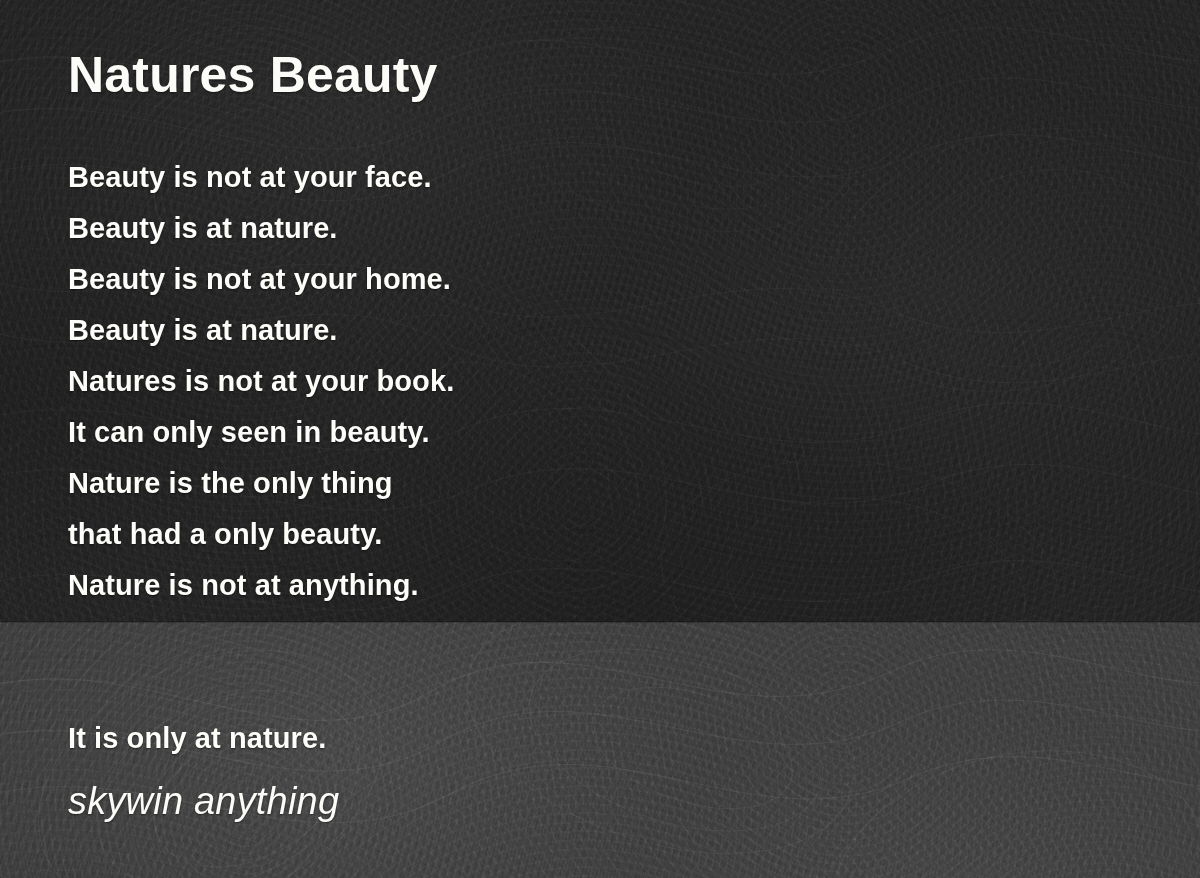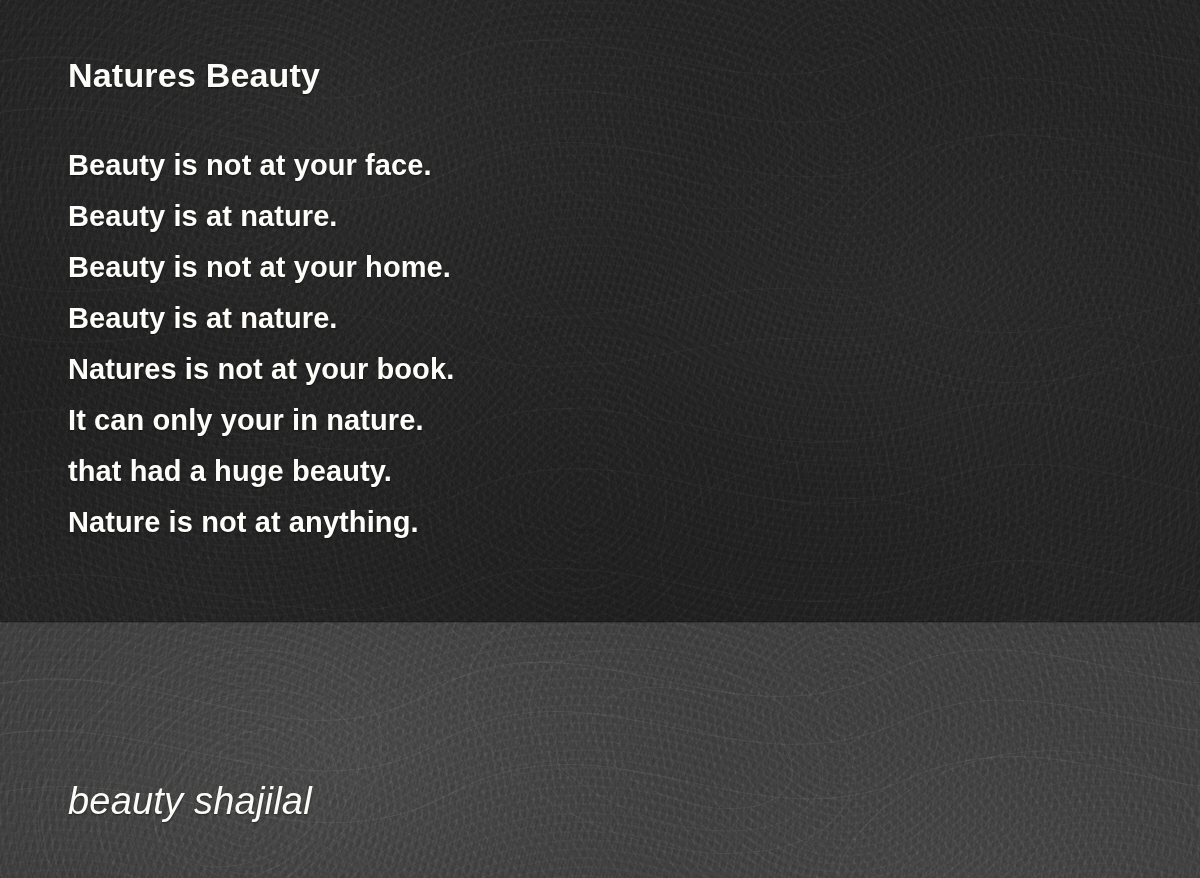--- a/index.html
+++ b/index.html
@@ -111,33 +111,33 @@
   .content {
     position: absolute;
     inset: 0;
   }
 
   .poem-title {
     position: absolute;
     left: 68px;
     top: 50px;
     margin: 0;
-    font-size: 34px;
+    font-size: 50px;
     font-weight: bold;
     line-height: 50px;
     color: #fbfbf7;
     letter-spacing: 0.2px;
     text-shadow: 0 1px 2px rgba(0,0,0,0.55);
     white-space: nowrap;
   }
 
   .poem-body {
     position: absolute;
     left: 68px;
-    top: 140px;
+    top: 152px;
     width: 600px;
   }
   .poem-line {
     margin: 0;
     height: 51px;
     line-height: 51px;
     font-size: 29px;
     font-weight: bold;
     color: #fdfdf9;
     letter-spacing: 0.1px;
@@ -244,23 +244,25 @@
   <div class="content">
 
     <h1 class="poem-title">Natures Beauty</h1>
 
     <div class="poem-body">
       <p class="poem-line">Beauty is not at your face.</p>
       <p class="poem-line">Beauty is at nature.</p>
       <p class="poem-line">Beauty is not at your home.</p>
       <p class="poem-line">Beauty is at nature.</p>
       <p class="poem-line">Natures is not at your book.</p>
-      <p class="poem-line">It can only your in nature.</p>
-      <p class="poem-line">that had a huge beauty.</p>
+      <p class="poem-line">It can only seen in beauty.</p>
+      <p class="poem-line">Nature is the only thing</p>
+      <p class="poem-line">that had a only beauty.</p>
       <p class="poem-line">Nature is not at anything.</p>
       <p class="poem-line blank"></p>
       <p class="poem-line blank">&nbsp;</p>
+      <p class="poem-line">It is only at nature.</p>
     </div>
 
-    <p class="poem-author">beauty shajilal</p>
+    <p class="poem-author">skywin anything</p>
 
   </div>
 </div>
 
 </body></html>

